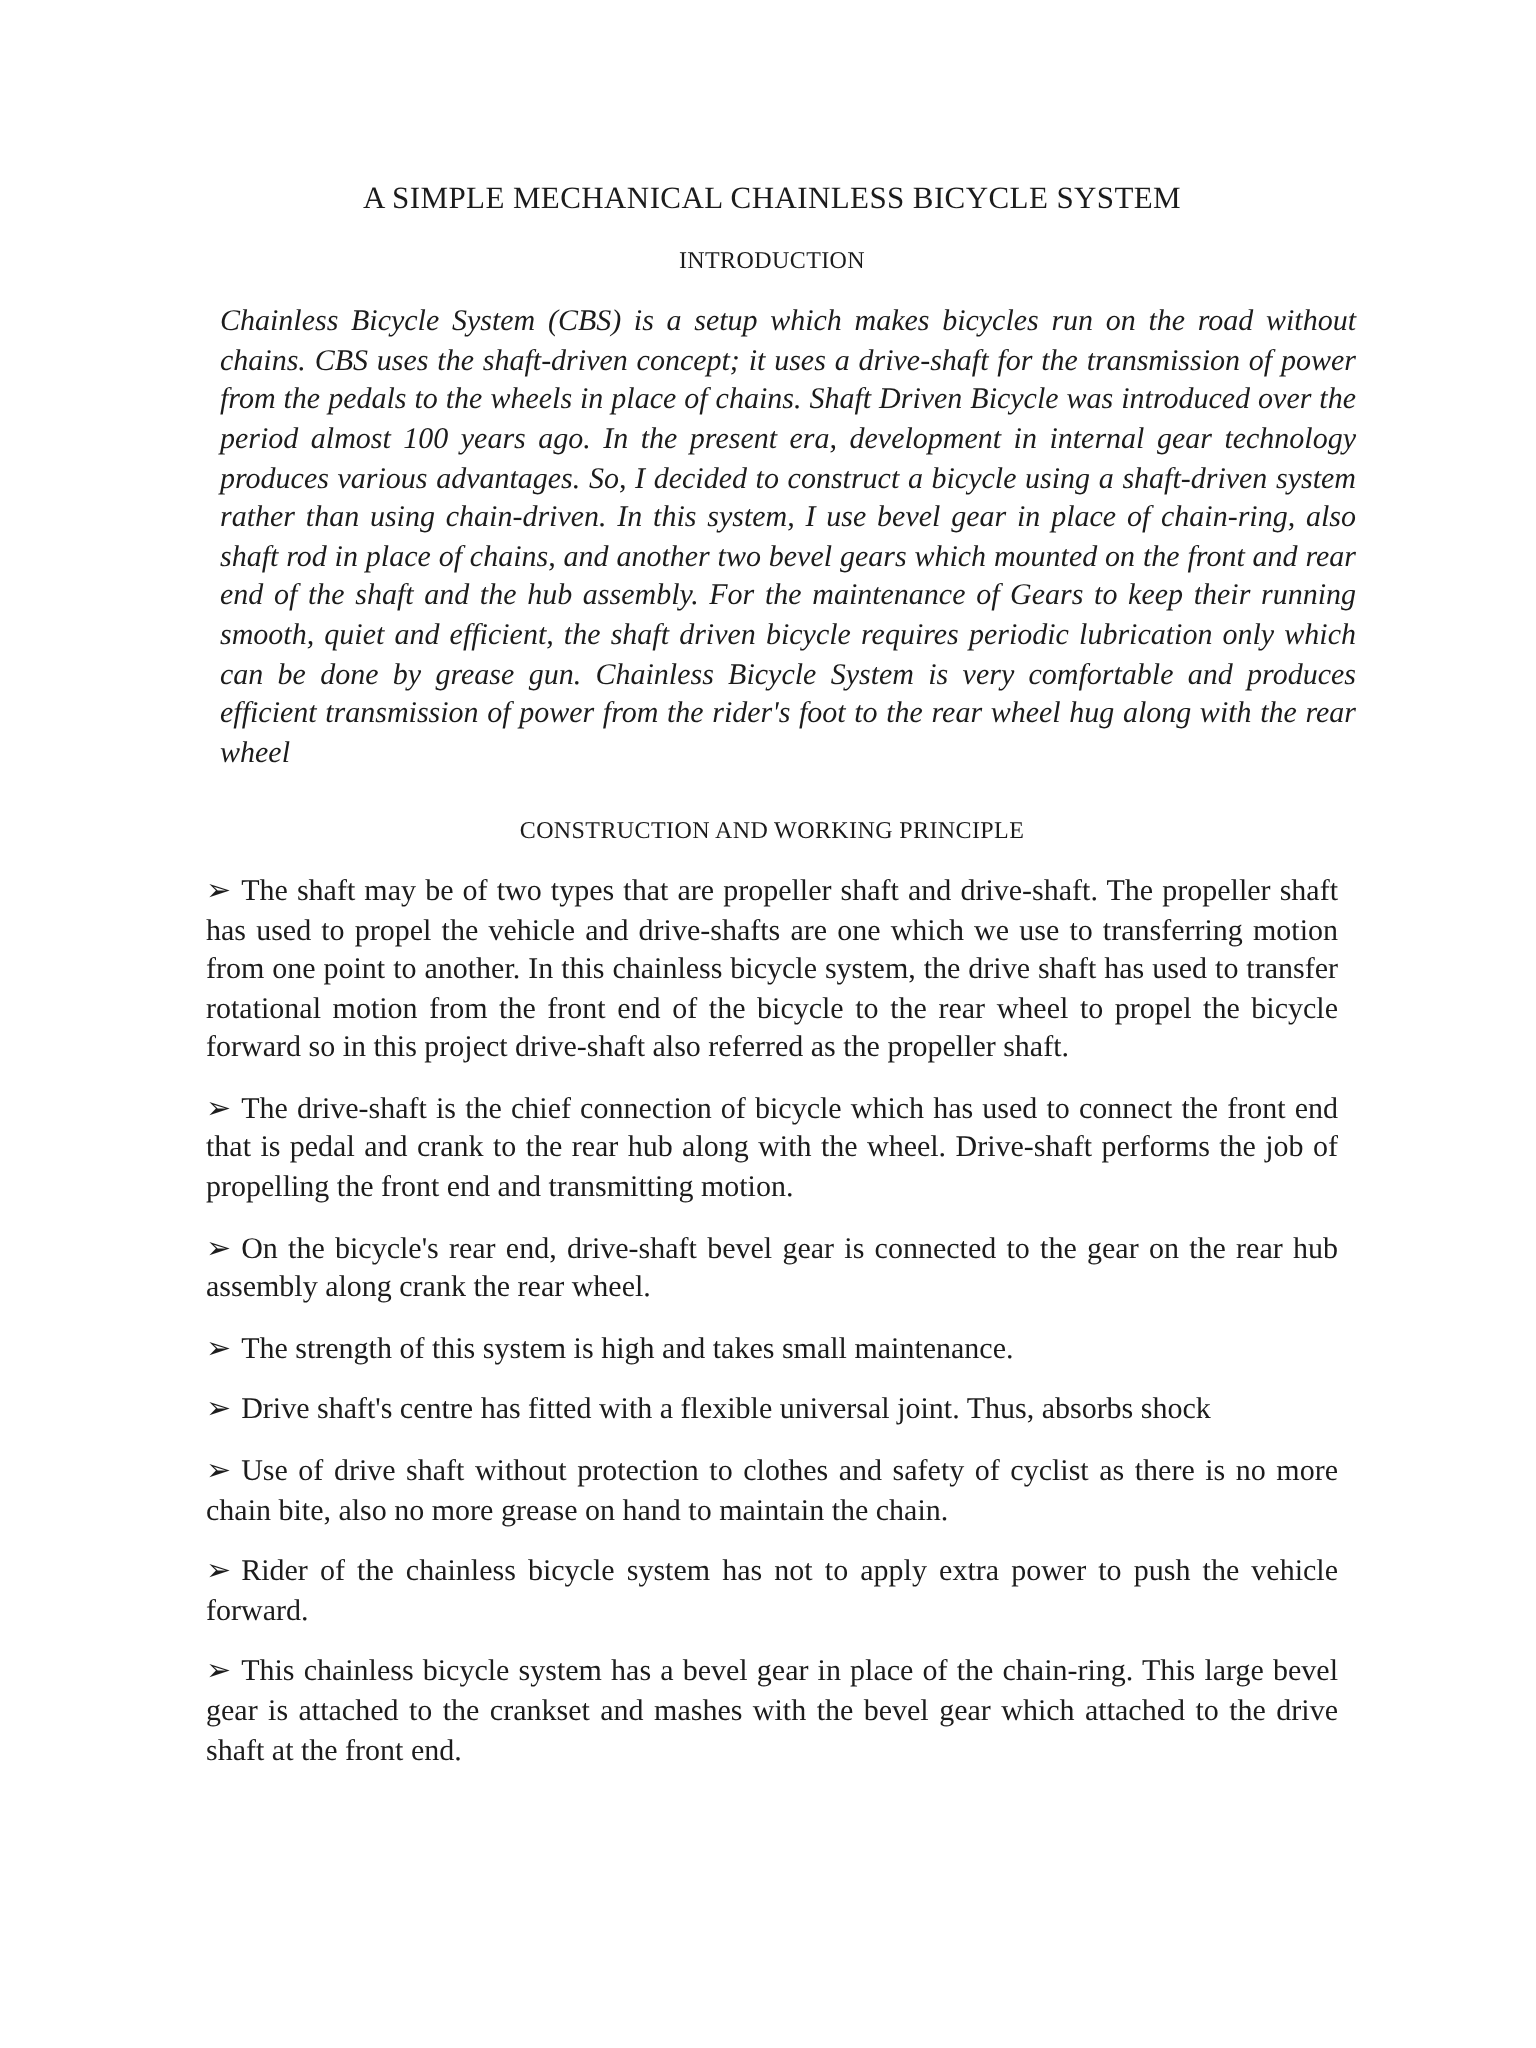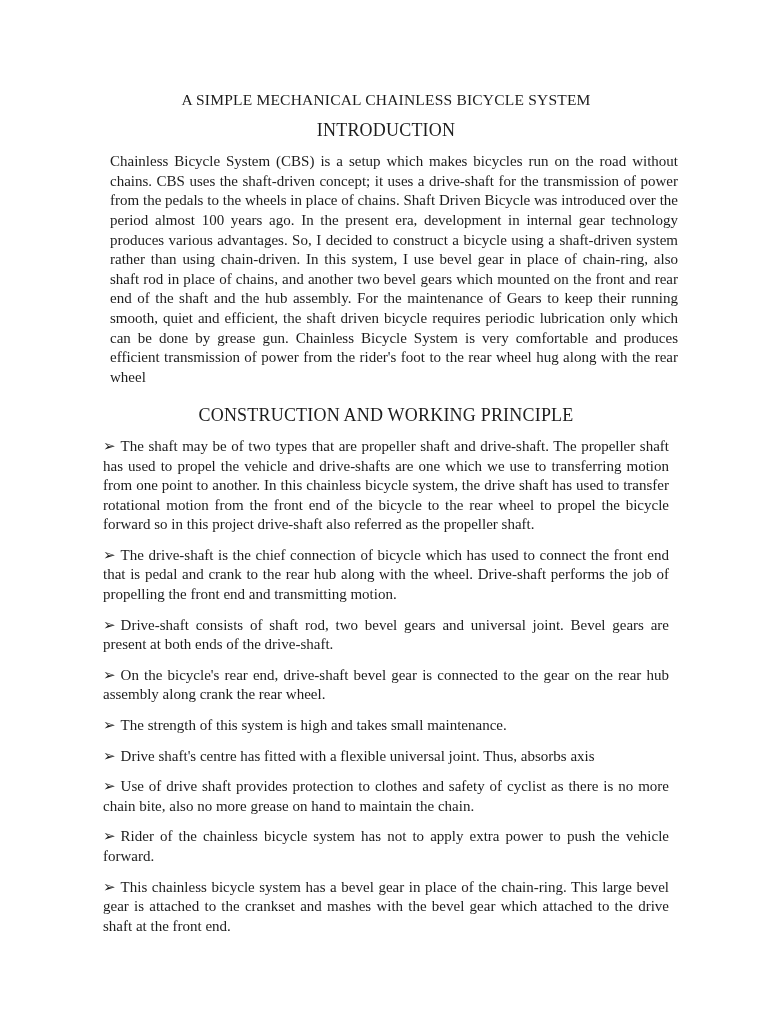--- a/index.html
+++ b/index.html
@@ -21,34 +21,35 @@
   }
   .doc-title {
     font-size: 15.5px;
     font-weight: normal;
     text-align: center;
     margin: 0;
     line-height: 19.6px;
     letter-spacing: 0.2px;
   }
   .section-heading {
-    font-size: 18px;
+    font-size: 12px;
     font-weight: normal;
     text-align: center;
     line-height: 19.6px;
     letter-spacing: 0.2px;
     margin: 11px 0 0 0;
   }
   .section-heading.construction {
     margin-top: 19px;
   }
   .intro-paragraph {
     margin: 12px 2px 0 18px;
     text-align: justify;
     line-height: 19.6px;
+    font-style: italic;
   }
   .bullet-list {
     margin-top: 10px;
   }
   .bullet {
     margin: 11px;
     text-align: justify;
     line-height: 19.6px;
   }
   .bullet .marker {
@@ -64,22 +65,21 @@
 
   <h2 class="section-heading">INTRODUCTION</h2>
 
   <p class="intro-paragraph">Chainless Bicycle System (CBS) is a setup which makes bicycles run on the road without chains. CBS uses the shaft-driven concept; it uses a drive-shaft for the transmission of power from the pedals to the wheels in place of chains. Shaft Driven Bicycle was introduced over the period almost 100 years ago. In the present era, development in internal gear technology produces various advantages. So, I decided to construct a bicycle using a shaft-driven system rather than using chain-driven. In this system, I use bevel gear in place of chain-ring, also shaft rod in place of chains, and another two bevel gears which mounted on the front and rear end of the shaft and the hub assembly. For the maintenance of Gears to keep their running smooth, quiet and efficient, the shaft driven bicycle requires periodic lubrication only which can be done by grease gun. Chainless Bicycle System is very comfortable and produces efficient transmission of power from the rider's foot to the rear wheel hug along with the rear wheel</p>
 
   <h2 class="section-heading construction">CONSTRUCTION AND WORKING PRINCIPLE</h2>
 
   <div class="bullet-list">
       <p class="bullet"><span class="marker">➢</span><span>The shaft may be of two types that are propeller shaft and drive-shaft. The propeller shaft has used to propel the vehicle and drive-shafts are one which we use to transferring motion from one point to another. In this chainless bicycle system, the drive shaft has used to transfer rotational motion from the front end of the bicycle to the rear wheel to propel the bicycle forward so in this project drive-shaft also referred as the propeller shaft.</span></p>
       <p class="bullet"><span class="marker">➢</span><span>The drive-shaft is the chief connection of bicycle which has used to connect the front end that is pedal and crank to the rear hub along with the wheel. Drive-shaft performs the job of propelling the front end and transmitting motion.</span></p>
-      <p class="bullet"><span class="marker">➢</span><span>Drive-shaft consists of shaft rod, two bevel gears and universal joint. Bevel gears are present at both ends of the drive-shaft.</span></p>
       <p class="bullet"><span class="marker">➢</span><span>On the bicycle's rear end, drive-shaft bevel gear is connected to the gear on the rear hub assembly along crank the rear wheel.</span></p>
       <p class="bullet"><span class="marker">➢</span><span>The strength of this system is high and takes small maintenance.</span></p>
-      <p class="bullet"><span class="marker">➢</span><span>Drive shaft's centre has fitted with a flexible universal joint. Thus, absorbs axis</span></p>
-      <p class="bullet"><span class="marker">➢</span><span>Use of drive shaft provides protection to clothes and safety of cyclist as there is no more chain bite, also no more grease on hand to maintain the chain.</span></p>
+      <p class="bullet"><span class="marker">➢</span><span>Drive shaft's centre has fitted with a flexible universal joint. Thus, absorbs shock</span></p>
+      <p class="bullet"><span class="marker">➢</span><span>Use of drive shaft without protection to clothes and safety of cyclist as there is no more chain bite, also no more grease on hand to maintain the chain.</span></p>
       <p class="bullet"><span class="marker">➢</span><span>Rider of the chainless bicycle system has not to apply extra power to push the vehicle forward.</span></p>
       <p class="bullet"><span class="marker">➢</span><span>This chainless bicycle system has a bevel gear in place of the chain-ring. This large bevel gear is attached to the crankset and mashes with the bevel gear which attached to the drive shaft at the front end.</span></p>
     </div>
 
 </div>
 
 </body></html>

